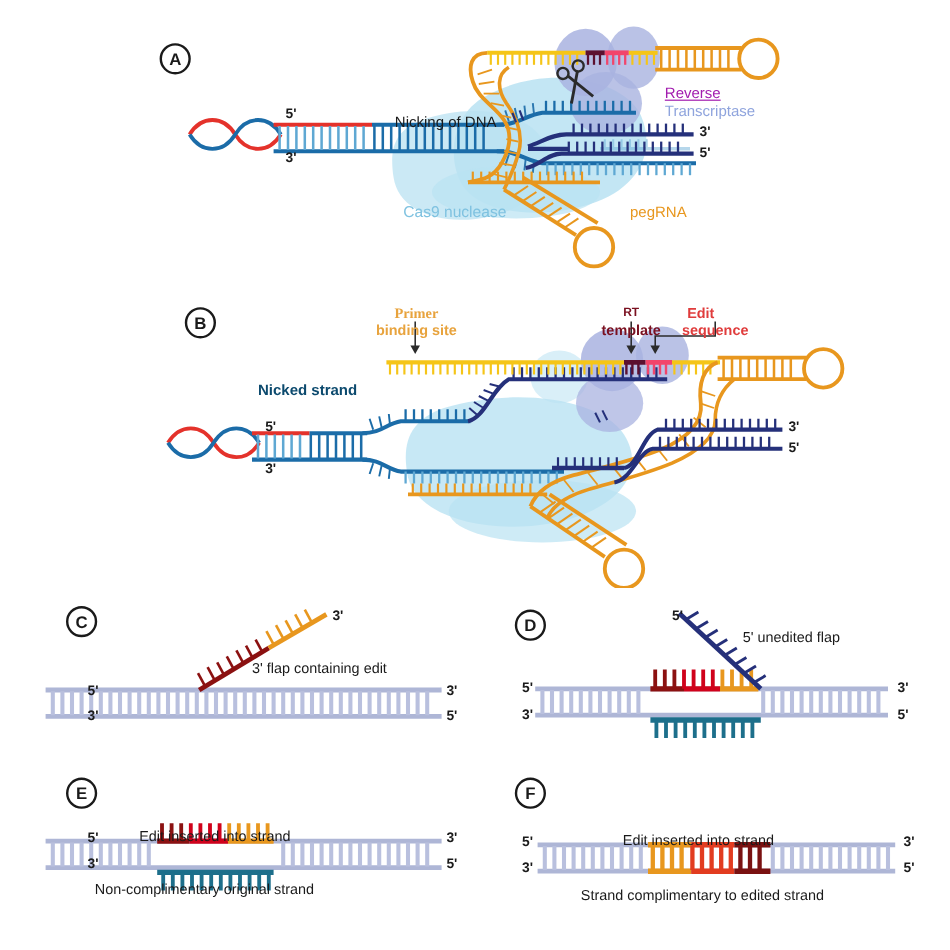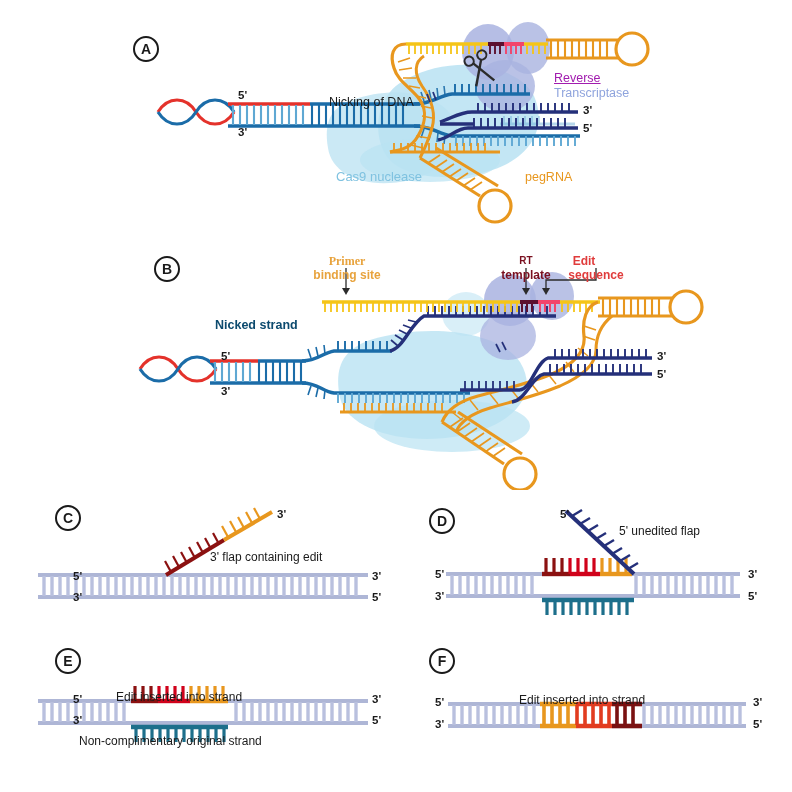--- a/index.html
+++ b/index.html
@@ -985,18 +985,19 @@
       </g>
       <g stroke="#7a1111" stroke-width="3.6">
         <line x1="221" y1="65" x2="221" y2="85"></line>
           <line x1="229" y1="65" x2="229" y2="85"></line>
         <line x1="237" y1="65" x2="237" y2="85"></line>
       </g>
     </g>
   </svg>
 
   <div class="lbl" style="left:519px;top:694px;font-size:12px;color:#1a1a1a;">Edit inserted into strand</div>
+  <div class="lbl" style="left:484px;top:740px;font-size:12px;color:#1a1a1a;">Strand complimentary to edited strand</div>
   <div class="lbl" style="left:435px;top:696px;font-size:11.5px;color:#1a1a1a;font-weight:600;">5'</div>
   <div class="lbl" style="left:435px;top:718px;font-size:11.5px;color:#1a1a1a;font-weight:600;">3'</div>
   <div class="lbl" style="left:753px;top:696px;font-size:11.5px;color:#1a1a1a;font-weight:600;">3'</div>
   <div class="lbl" style="left:753px;top:718px;font-size:11.5px;color:#1a1a1a;font-weight:600;">5'</div>
 
 </div>
 
 </body></html>

